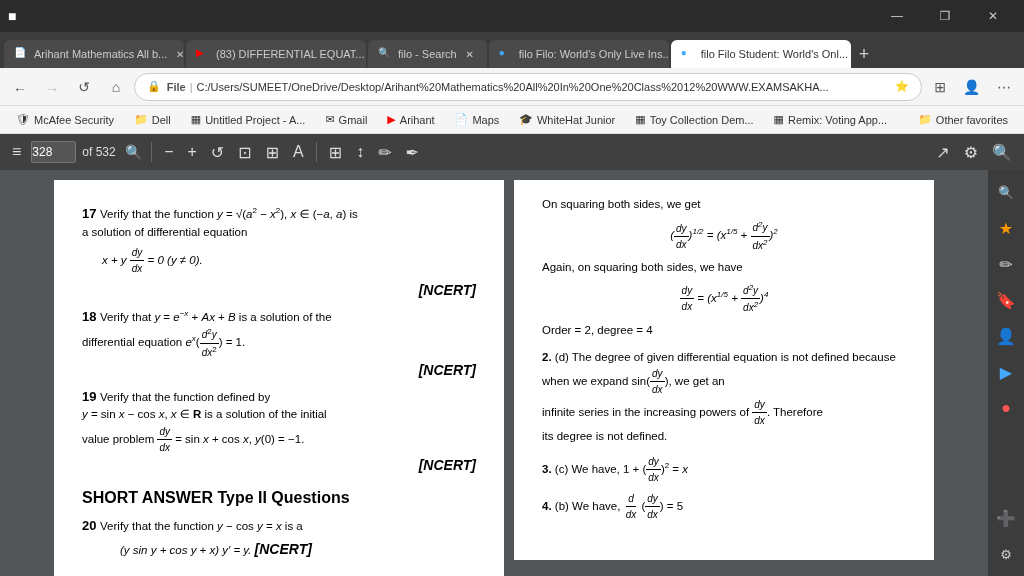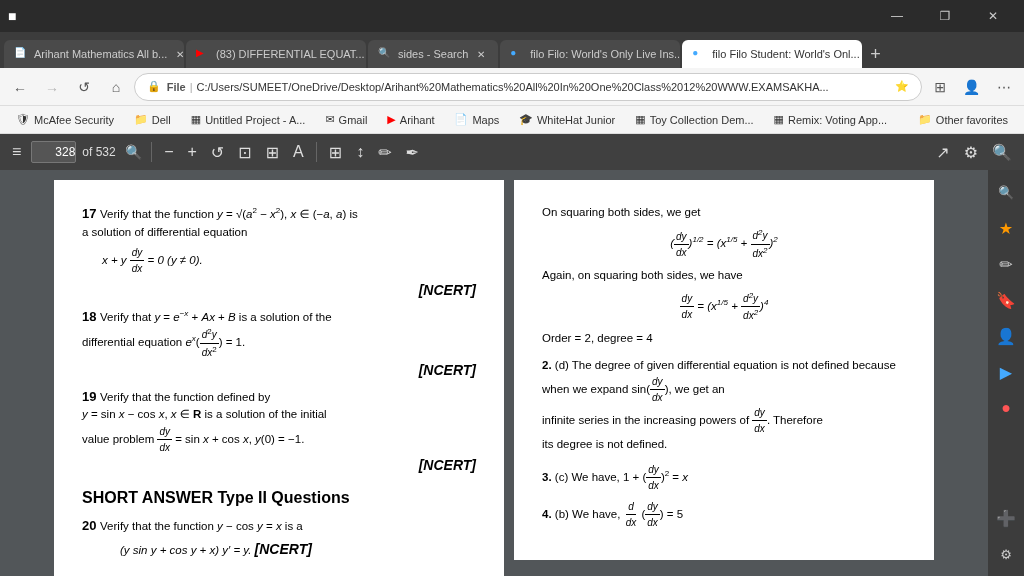--- a/index.html
+++ b/index.html
@@ -150,21 +150,21 @@
       gap: 6px;
       color: #fff;
       font-size: 13px;
     }
     .pdf-toolbar input {
       width: 45px;
       height: 22px;
       background: #555;
       border: 1px solid #777;
       color: #fff;
-      text-align: right;
+      text-align: left;
       font-size: 12px;
       border-radius: 2px;
     }
     .pdf-of-text { font-size: 12px; color: #ddd; }
     .pdf-btn {
       background: none;
       border: none;
       color: #ddd;
       font-size: 16px;
       cursor: pointer;
@@ -203,21 +203,21 @@
       font-size: 11.5px;
       line-height: 1.5;
       color: #000;
       flex-shrink: 0;
       position: relative;
     }
     .pdf-page-right {
       background: #fff;
       width: 420px;
       min-height: 380px;
-      padding: 24px 28px;
+      padding: 16px 28px;
       font-size: 11.5px;
       line-height: 1.5;
       color: #000;
       flex-shrink: 0;
     }
     .right-panel {
       width: 36px;
       background: #3c3c3c;
       display: flex;
       flex-direction: column;
@@ -282,21 +282,21 @@
     <span>Arihant Mathematics All b...</span>
     <span class="close-btn">✕</span>
   </div>
   <div class="tab">
     <span class="favicon" style="color:#f00;">▶</span>
     <span>(83) DIFFERENTIAL EQUAT...</span>
 
   </div>
   <div class="tab">
     <span class="favicon">🔍</span>
-    <span>sides - Search</span>
+    <span>filo - Search</span>
     <span class="close-btn">✕</span>
   </div>
   <div class="tab">
     <span class="favicon" style="color:#4af;">●</span>
     <span>filo Filo: World's Only Live Ins...</span>
 
   </div>
   <div class="tab active">
     <span class="favicon" style="color:#4af;">●</span>
     <span>filo Filo Student: World's Onl...</span>

